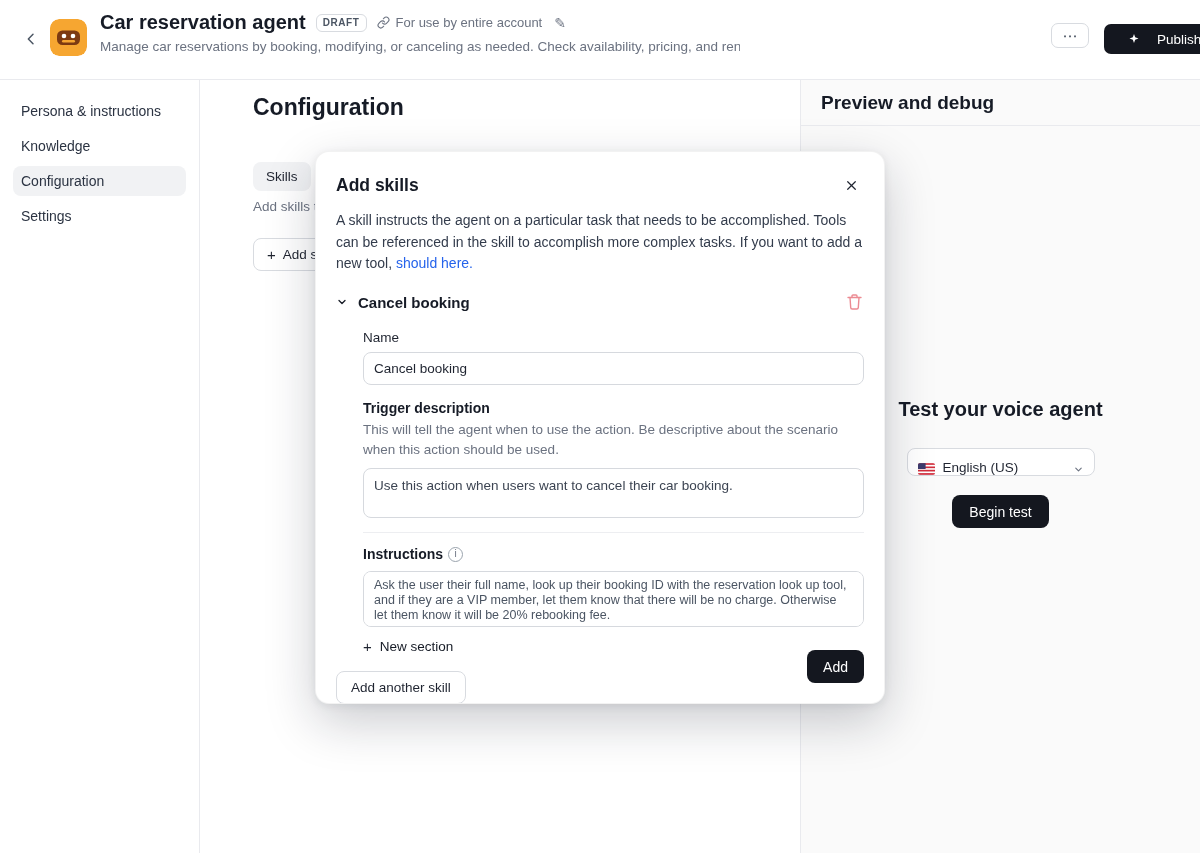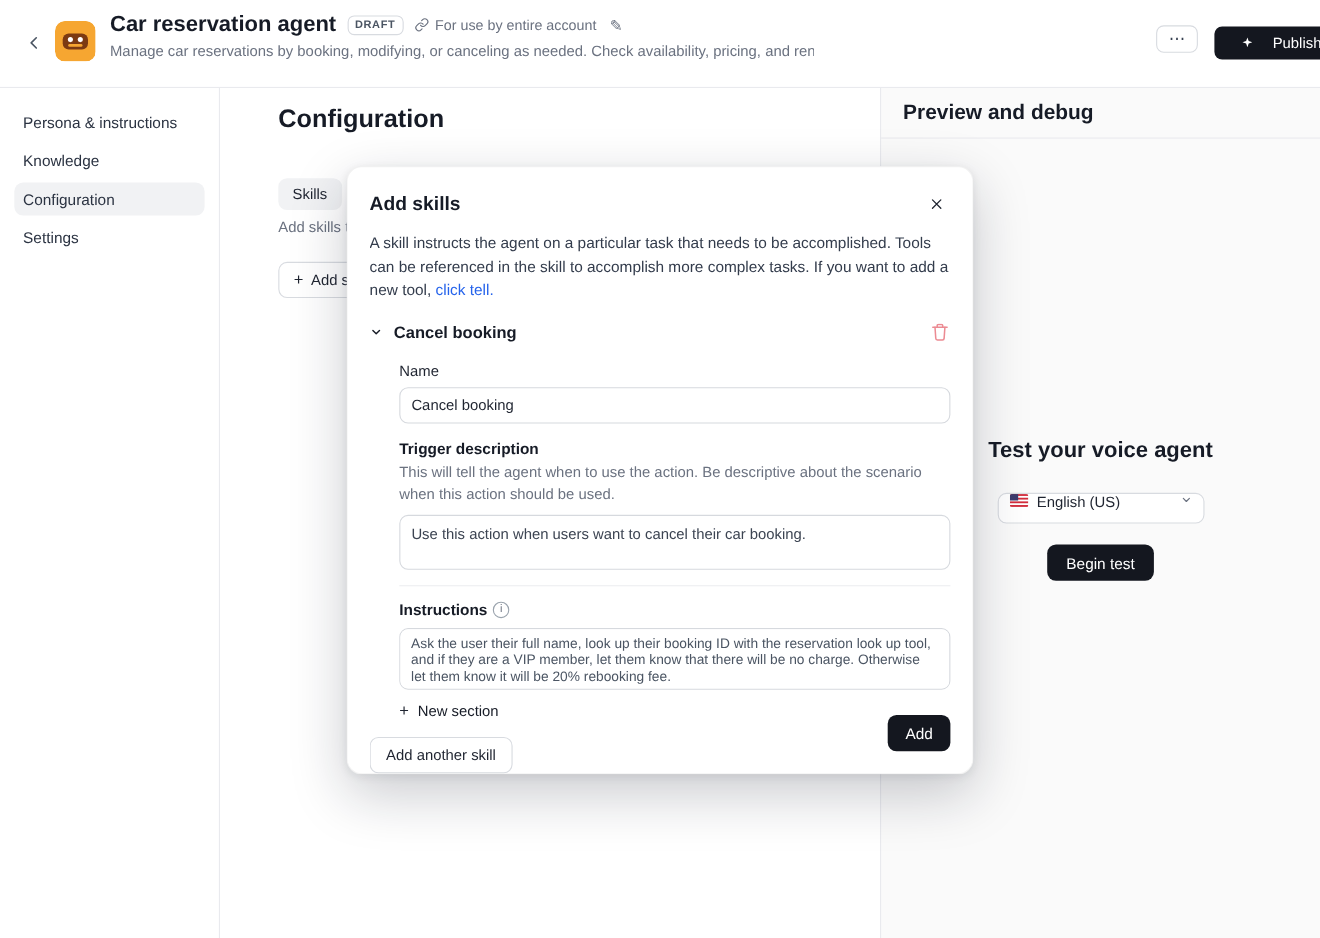--- a/index.html
+++ b/index.html
@@ -39,21 +39,21 @@
   .empty-hint { position:absolute; left:53px; top:119px; font-size:13.5px; color:#6b7280; white-space:nowrap; }
   .add-skill-btn { position:absolute; left:53px; top:158px; height:33px; display:flex; align-items:center; gap:7px; padding:0 13px; border:1px solid #d8dbe0; border-radius:8px; background:#fff; font-size:13.5px; color:#1f2430; cursor:pointer; white-space:nowrap; }
   .plus-glyph { font-size:15px; line-height:1; color:#1f2430; }
 
   
   .preview { position:absolute; left:800px; top:80px; right:0; bottom:0; background:#fafafa; border-left:1px solid #e9eaee; }
   .preview-header { height:46px; border-bottom:1px solid #e9eaee; display:flex; align-items:center; padding-left:20px; }
   .preview-title { font-size:19px; font-weight:700; color:#161b26; }
   .test-block { position:absolute; left:0; top:318px; width:100%; text-align:center; }
   .test-heading { font-size:20px; font-weight:700; color:#161b26; }
-  .lang-select { margin:27px auto 0; width:188px; height:28px; background:#fff; border:1px solid #d8dbe0; border-radius:8px; display:flex; align-items:flex-start; gap:8px; padding:0 10px; font-size:13.5px; color:#1f2430; cursor:pointer; }
+  .lang-select { margin:27px auto 0; width:188px; height:28px; background:#fff; border:1px solid #d8dbe0; border-radius:8px; display:flex; align-items:flex-end; gap:8px; padding:0 10px; font-size:13.5px; color:#1f2430; cursor:pointer; }
   .flag-wrap { border-radius:2px; overflow:hidden; line-height:0; flex:0 0 auto; }
   .lang-caret { margin-left:auto; }
   .begin-btn { margin:19px auto 0; height:33px; padding:0 17px; background:#14171f; color:#fff; border:none; border-radius:8px; font-size:14px; cursor:pointer; display:inline-flex; align-items:center;text-align:center; }
 
   
   .modal { position:absolute; left:315px; top:151px; width:570px; height:553px; background:#fff; border-radius:14px; border:1px solid rgba(0,0,0,.05); box-shadow:0 18px 50px rgba(16,24,40,.22), 0 2px 8px rgba(16,24,40,.08); z-index:10; padding:20px; overflow:hidden; }
   .modal-head { display:flex; align-items:center; justify-content:space-between; }
   .modal-title { font-size:17.5px; font-weight:700; color:#161b26; }
   .close-btn { width:26px; height:26px; display:flex; align-items:center; justify-content:center; cursor:pointer; border-radius:6px; }
   .modal-desc { margin-top:12px; font-size:14px; line-height:1.55; color:#333c4c; }
@@ -169,21 +169,21 @@
   <div class="modal-head">
     <span class="modal-title">Add skills</span>
     <span class="close-btn">
       <svg width="13" height="13" viewBox="0 0 24 24" fill="none" stroke="#1f2430" stroke-width="2.2" stroke-linecap="round">
           <path d="M5 5l14 14M19 5L5 19"></path>
         </svg>
     </span>
   </div>
 
   <p class="modal-desc">
-    <span>A skill instructs the agent on a particular task that needs to be accomplished. Tools can be referenced in the skill to accomplish more complex tasks. If you want to add a new tool, </span><a href="#">click tell.</a>
+    <span>A skill instructs the agent on a particular task that needs to be accomplished. Tools can be referenced in the skill to accomplish more complex tasks. If you want to add a new tool, </span><a href="#">should here.</a>
   </p>
 
   <div class="skill-head">
     <svg width="12" height="12" viewBox="0 0 24 24" fill="none" stroke="#161b26" stroke-width="2.6" stroke-linecap="round" stroke-linejoin="round">
         <path d="M6 9l6 6 6-6"></path>
       </svg>
     <span class="skill-title">Cancel booking</span>
     <span class="trash-btn">
       <svg width="15" height="16" viewBox="0 0 15 16" fill="none" stroke="#ec8b93" stroke-width="1.4" stroke-linecap="round">
           <path d="M1 3.5h13"></path>

